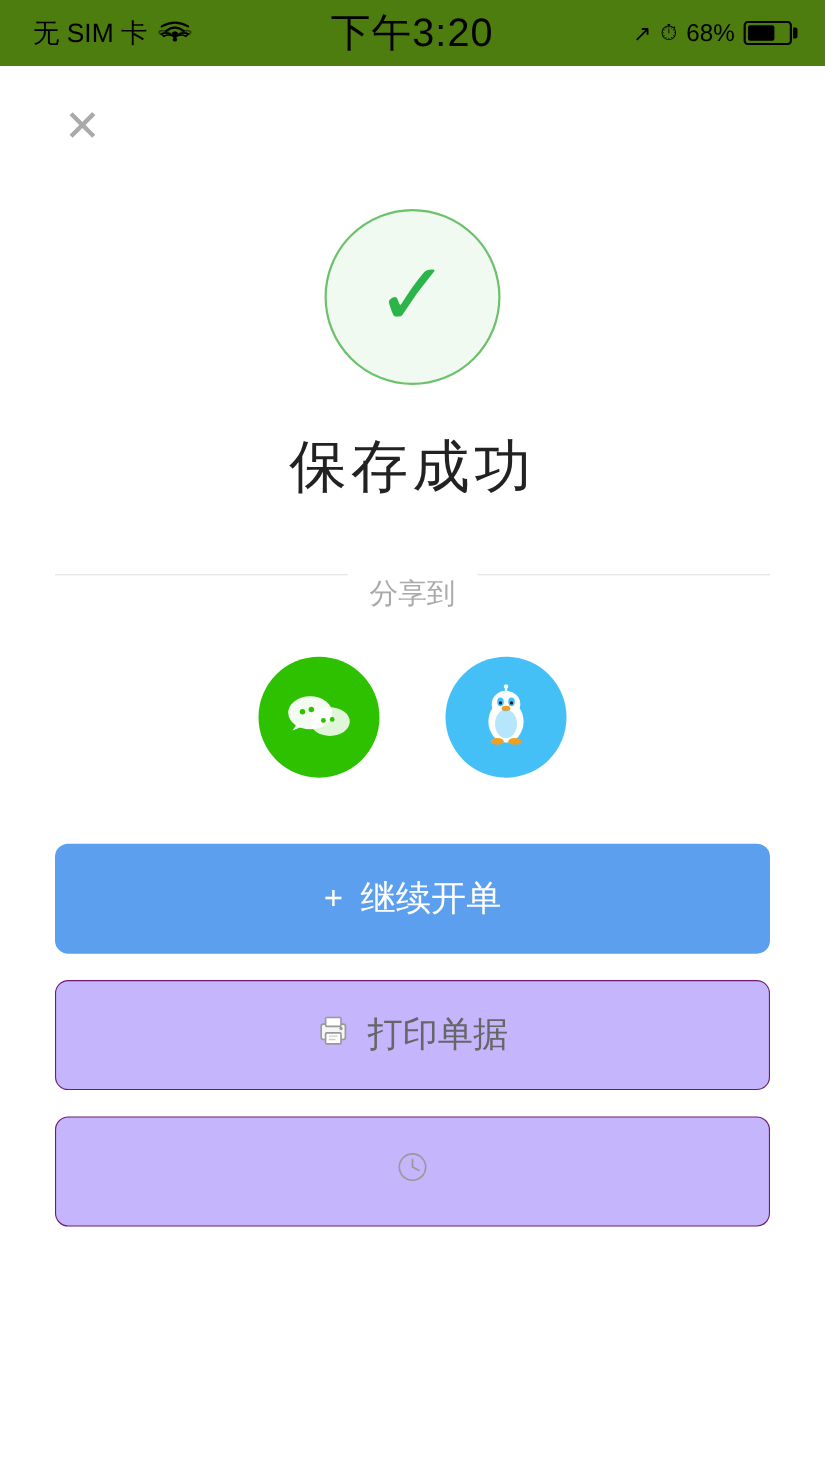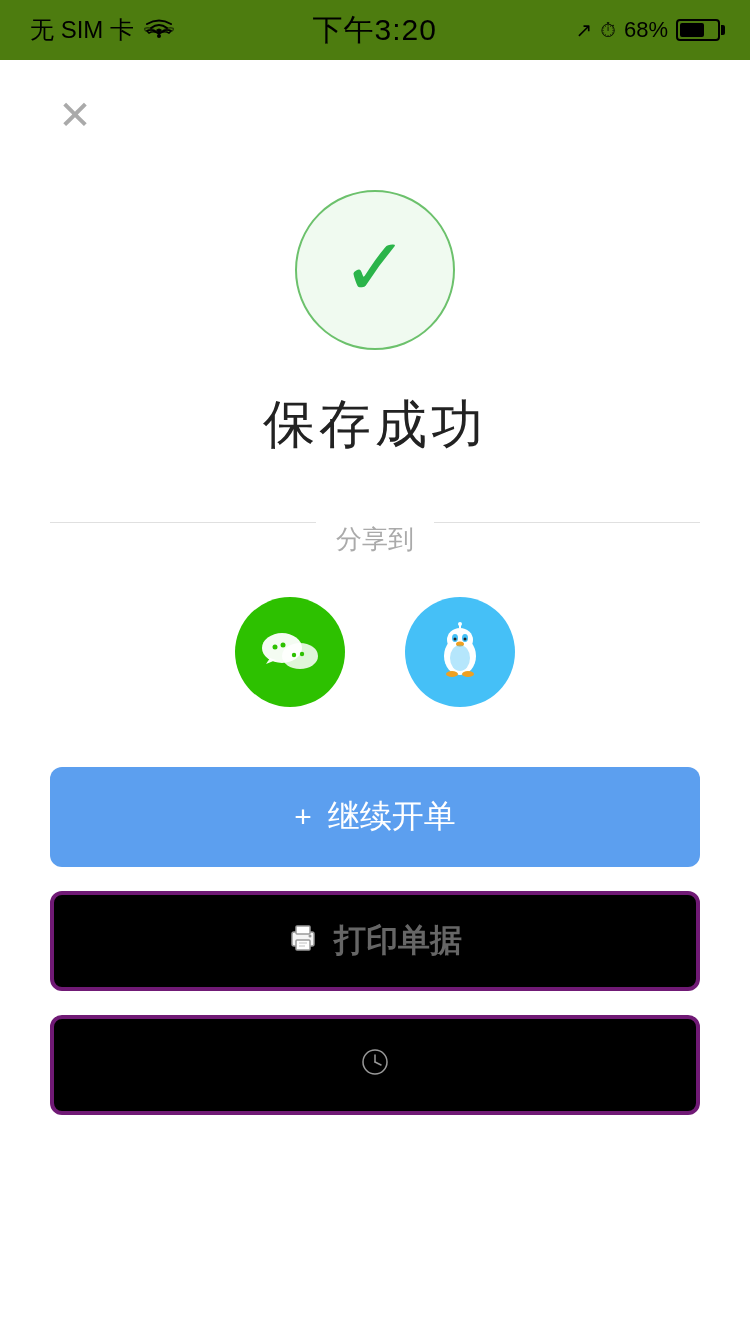--- a/index.html
+++ b/index.html
@@ -27,21 +27,21 @@
       color: #000;
     }
     .status-left {
       display: flex;
       align-items: center;
       gap: 10px;
       font-size: 24px;
       font-weight: 400;
     }
     .status-center {
-      font-size: 30px;
+      font-size: 36px;
       font-weight: 500;
       letter-spacing: 1px;
     }
     .status-right {
       display: flex;
       align-items: center;
       gap: 8px;
       font-size: 22px;
     }
     .battery-bar {
@@ -203,24 +203,23 @@
       font-size: 32px;
       cursor: pointer;
       border: none;
       outline: none;
     }
     .btn-primary {
       background: #5c9fef;
       color: #ffffff;
     }
     .btn-secondary {
-      background: #000000;
+      background: #c4b5fd;
       color: #666;
-      border: 4px solid #701a75;
-      font-weight: bold;
+      border: 1px solid #701a75;
     }
     .btn-icon {
       font-size: 30px;
     }
   </style>
 </head>
 <body>
 
 <div class="status-bar">
   <div class="status-left">

